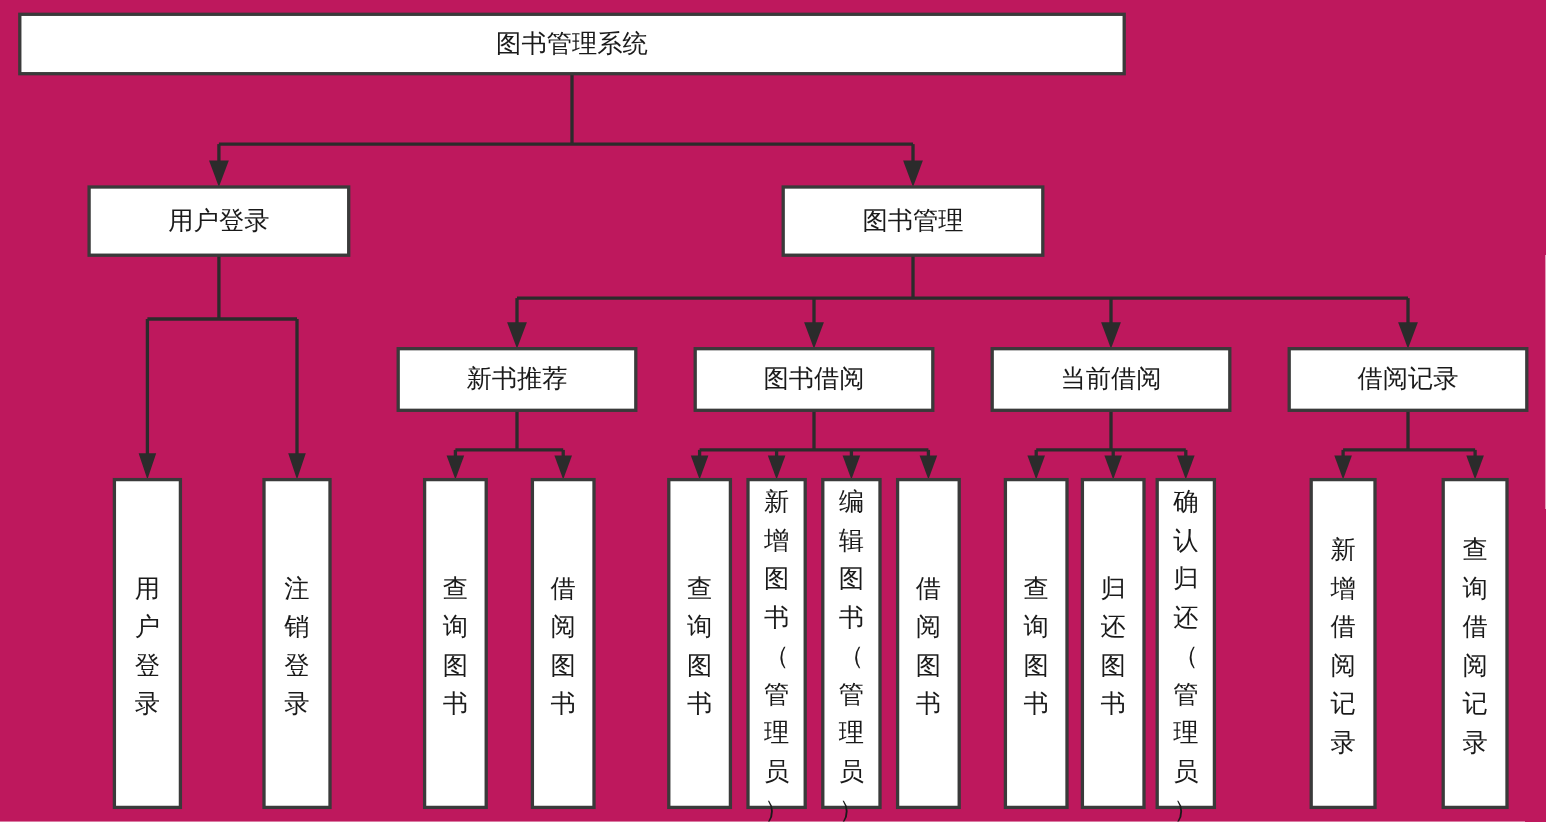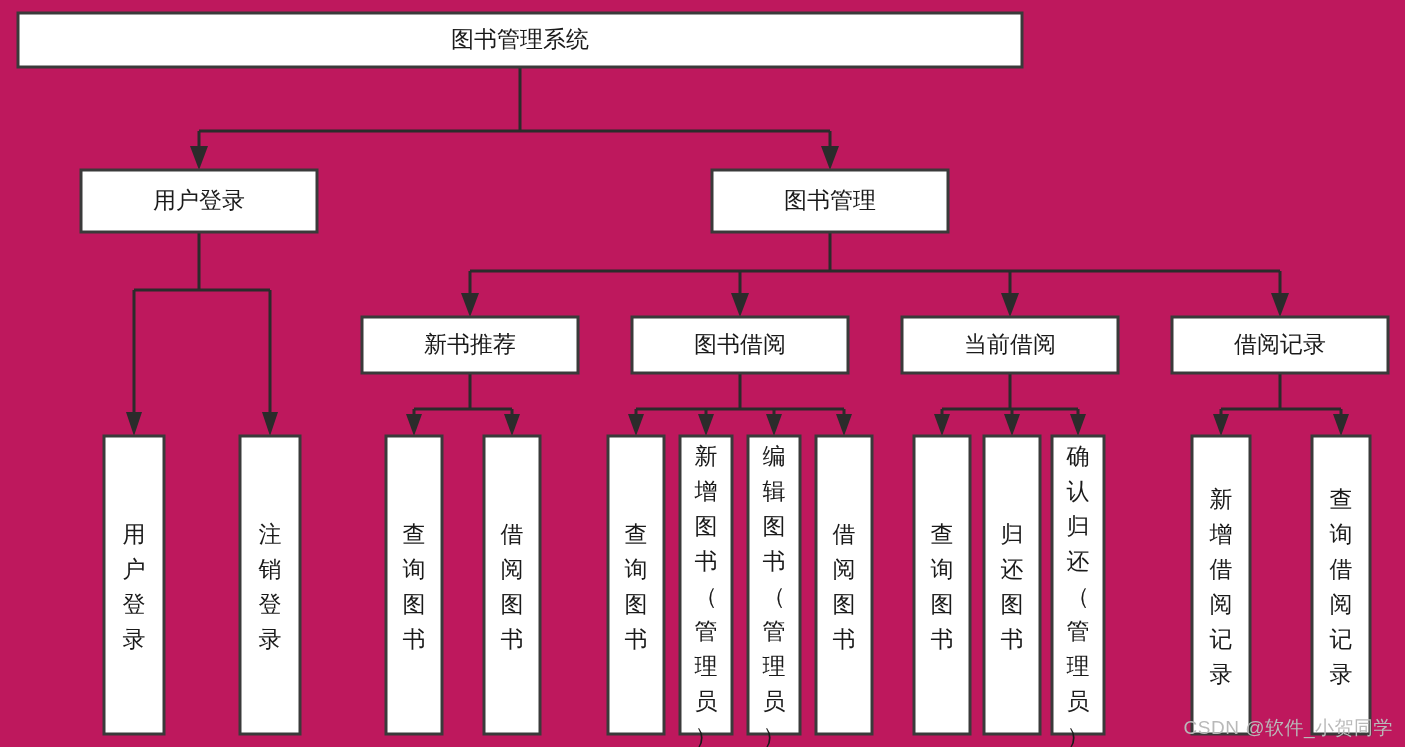--- a/index.html
+++ b/index.html
@@ -220,14 +220,13 @@
         <g>
           <text class="node-label-v" x="1221" y="507.3"><tspan x="1221">新</tspan><tspan x="1221" dy="35">增</tspan><tspan x="1221" dy="35">借</tspan><tspan x="1221" dy="35">阅</tspan><tspan x="1221" dy="35">记</tspan><tspan x="1221" dy="35">录</tspan></text>
         </g>
         <g>
           <text class="node-label-v" x="1341" y="507.3"><tspan x="1341">查</tspan><tspan x="1341" dy="35">询</tspan><tspan x="1341" dy="35">借</tspan><tspan x="1341" dy="35">阅</tspan><tspan x="1341" dy="35">记</tspan><tspan x="1341" dy="35">录</tspan></text>
         </g>
       </g>
 
   </svg>
 
-  <div class="watermark">CSDN @软件_小贺同学</div>
 </div>
 
 </body></html>

